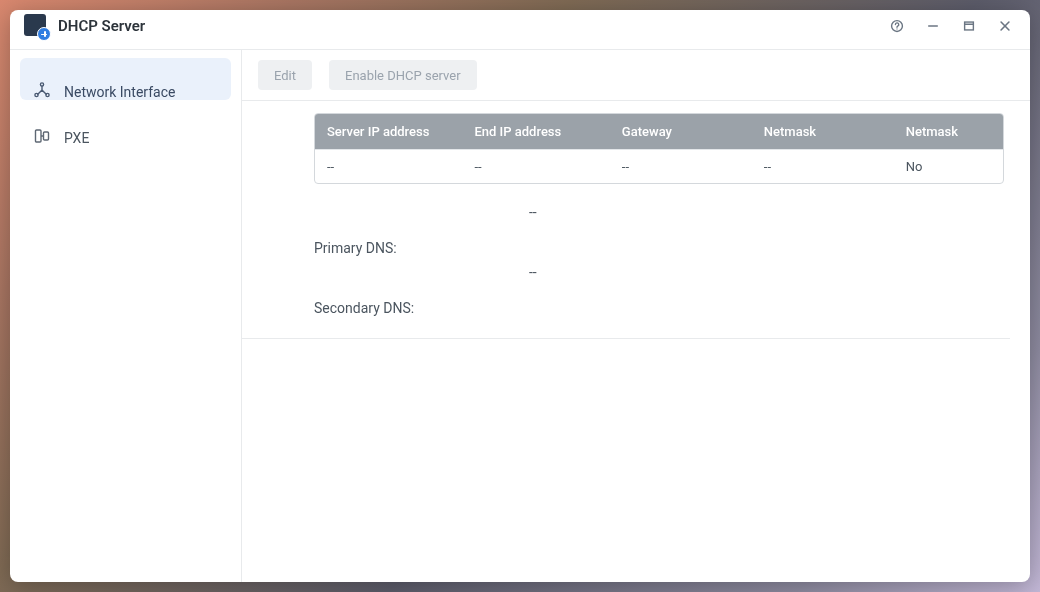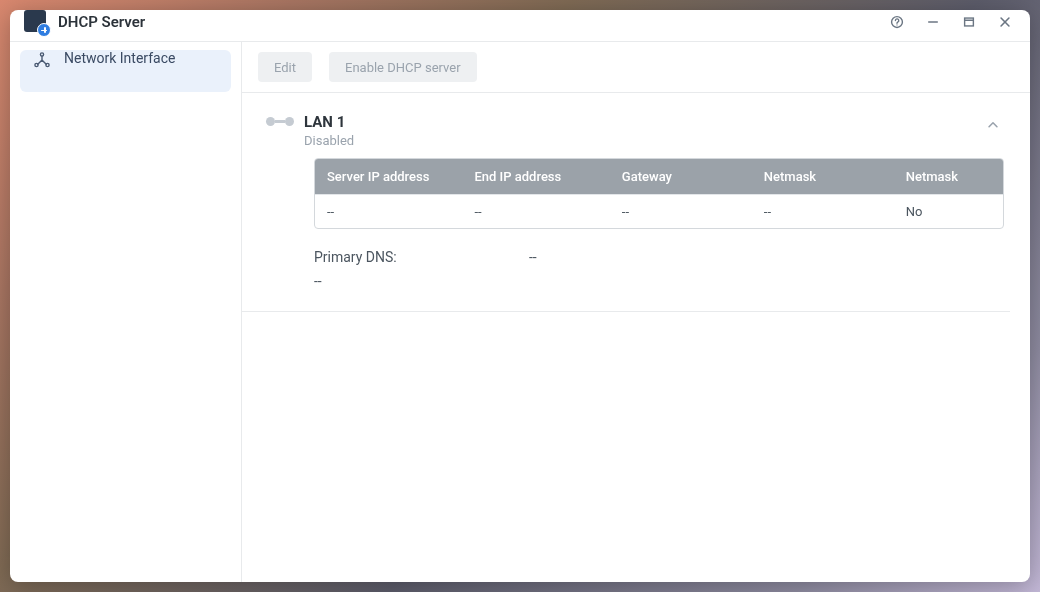--- a/index.html
+++ b/index.html
@@ -1,31 +1,31 @@
 <!DOCTYPE html>
 <html><head>
   <meta charset="utf-8">
   <style>
     * { box-sizing:border-box; margin:0; padding:0; font-family:-apple-system,BlinkMacSystemFont,"Segoe UI",Roboto,"Helvetica Neue",Arial,sans-serif; }
     body { width:1040px; height:592px; overflow:hidden; background:linear-gradient(135deg,#d9886f 0%,#a87562 18%,#7f6a54 35%,#5c5c6a 60%,#8e8ba0 85%,#c2b7d6 100%); display:flex; align-items:center; justify-content:center; }
     .window { width:1020px; height:572px; background:#fff; border-radius:8px; box-shadow:0 4px 24px rgba(0,0,0,.25); display:flex; flex-direction:column; overflow:hidden; }
-    .titlebar { height:32px; display:flex; align-items:center; padding:0 14px 8px 14px; border-bottom:1px solid #e8eaec; }
+    .titlebar { height:40px; display:flex; align-items:center; padding:0 14px 8px 14px; border-bottom:1px solid #e8eaec; }
     .app-icon { width:24px; height:24px; position:relative; margin-right:10px; }
     .app-icon .srv { width:22px; height:22px; background:#2a394d; border-radius:3px; position:absolute; }
     .app-icon .badge { width:14px; height:14px; border-radius:50%; background:#2f7de1; position:absolute; right:-3px; bottom:-3px; border:1.5px solid #fff; }
     .app-icon .badge::before,.app-icon .badge::after{content:"";position:absolute;background:#fff;border-radius:1px;}
     .app-icon .badge::before{left:3px;right:3px;top:6px;height:1.5px;}
     .app-icon .badge::after{top:3px;bottom:3px;left:6px;width:1.5px;}
     .title { font-size:15px; font-weight:600; color:#2c333a; }
     .winctrl { margin-left:auto; display:flex; align-items:center; gap:14px; }
     .winctrl .ctrl { width:22px; height:22px; display:flex; align-items:center; justify-content:center; color:#6b7683; cursor:pointer; border-radius:3px; font-size:16px;}
     .winctrl svg { width:14px; height:14px; display:block; }
     .body { flex:1; display:flex; min-height:0; }
     .sidebar { width:232px; padding:8px 10px; border-right:1px solid #e8eaec; }
-    .snav { display:flex; align-items:flex-start; gap:12px; height:42px; padding:0 12px; border-radius:6px; color:#4b555f; font-size:14px; cursor:pointer; margin-bottom:4px; }
+    .snav { display:flex; align-items:flex-end; gap:12px; height:42px; padding:0 12px; border-radius:6px; color:#4b555f; font-size:14px; cursor:pointer; margin-bottom:4px; }
     .snav.active { background:#eaf1fb; color:#3a4a63; }
     .snav .icn { width:20px; height:20px; display:flex; align-items:center; justify-content:center; color:#5d6773; flex:none;}
     .snav.active .icn { color:#4a5a73; }
     .snav svg{display:block;}
     .main { flex:1; display:flex; flex-direction:column; min-width:0; }
     .toolbar { padding:10px 16px; display:flex; gap:17px; border-bottom:1px solid #e8eaec; }
     .tbtn { height:30px; padding:0 16px; border:none; border-radius:4px; background:#eef0f2; color:#9aa3ad; font-size:13px; cursor:not-allowed; }
     .content { padding:12px 20px 12px 8px; overflow:auto; }
     .ifhdr { display:flex; align-items:flex-start; padding:8px 6px 10px 6px; }
     .toggle { width:48px; display:flex; justify-content:center; padding-top:4px; }
@@ -37,21 +37,21 @@
     .ifstatus { font-size:13px; color:#9aa3ad; margin-top:2px; }
     .chev { color:#9aa3ad; padding:4px; cursor:pointer; }
     .detail { padding-left:64px; padding-right:6px; }
     .tbl { width:100%; border:1px solid #d4d8dc; border-radius:4px; overflow:hidden; }
     .tbl table{width:100%; border-collapse:collapse; font-size:13px;}
     .tbl thead th{ background:#9ba2a9; color:#fff; font-weight:500; text-align:left; padding:10px 12px; }
     .tbl tbody td{ padding:9px 12px; color:#4b555f; border-top:1px solid #e3e6e9; }
     .tbl .c1{width:135px;} .tbl .c2{width:135px;} .tbl .c3{width:130px;} .tbl .c4{width:130px;} .tbl .c5{width:100px;}
     .dns { margin-top:16px; font-size:14px; color:#4b555f; }
     .drow{display:flex; padding:4px 0;}
-    .drow .lbl{width:215px;}
+    .drow .lbl{width:215px;margin-top:36px;}
     .sect-sep{border-top:1px solid #e8eaec; margin:18px 0 0 -8px;}
   </style>
 </head>
 <body>
 
 <div class="window">
   <div class="titlebar">
     <div class="app-icon">
       <div class="srv"></div>
         <div class="badge"></div>
@@ -91,47 +91,39 @@
         <span class="icn">
           <svg width="18" height="18" viewBox="0 0 18 18" fill="none" stroke="currentColor" stroke-width="1.4" stroke-linecap="round">
             <circle cx="9" cy="3.5" r="1.6"></circle>
               <circle cx="3.5" cy="14" r="1.6"></circle>
               <circle cx="14.5" cy="14" r="1.6"></circle>
             <path d="M9 5v4M9 9l-4.2 4.2M9 9l4.2 4.2"></path>
           </svg>
         </span>
         <span>Network Interface</span>
       </div>
+      <div class="snav">
+        <span class="icn">
+          <svg width="18" height="18" viewBox="0 0 18 18" fill="none" stroke="currentColor" stroke-width="1.4">
+            <rect x="2.5" y="3" width="5.5" height="12" rx="1"></rect>
+            <rect x="10.5" y="5" width="5" height="8" rx="1"></rect>
+            <line x1="8" y1="9" x2="10.5" y2="9"></line>
+          </svg>
+        </span>
+        <span>PXE</span>
+      </div>
     </aside>
 
     <section class="main">
       <div class="toolbar">
         <button class="tbtn" disabled="">Edit</button>
         <button class="tbtn" disabled="">Enable DHCP server</button>
       </div>
 
       <div class="content">
-        <div class="ifhdr">
-          <div class="toggle">
-            <span class="dumbbell">
-                <span class="dot"></span>
-                <span class="bar"></span>
-                <span class="dot"></span>
-              </span>
-          </div>
-          <div class="ifmeta">
-            <div class="ifname">LAN 1</div>
-            <div class="ifstatus">Disabled</div>
-          </div>
-          <div class="chev">
-            <svg width="14" height="14" viewBox="0 0 16 16" fill="none" stroke="currentColor" stroke-width="1.8" stroke-linecap="round" stroke-linejoin="round">
-                <polyline points="3.5 10 8 5.5 12.5 10"></polyline>
-              </svg>
-          </div>
-        </div>
 
         <div class="detail">
           <div class="tbl">
             <table>
               <colgroup>
                   <col class="c1">
                   <col class="c2">
                   <col class="c3">
                   <col class="c4">
                   <col class="c5">
@@ -156,20 +148,21 @@
               </tbody>
             </table>
           </div>
 
           <div class="dns">
             <div class="drow">
               <span class="lbl">Primary DNS:</span>
               <span>--</span>
             </div>
             <div class="drow">
+              <span class="lbl">Secondary DNS:</span>
               <span>--</span>
             </div>
           </div>
         </div>
         <div class="sect-sep"></div>
       </div>
     </section>
   </div>
 </div>
 

